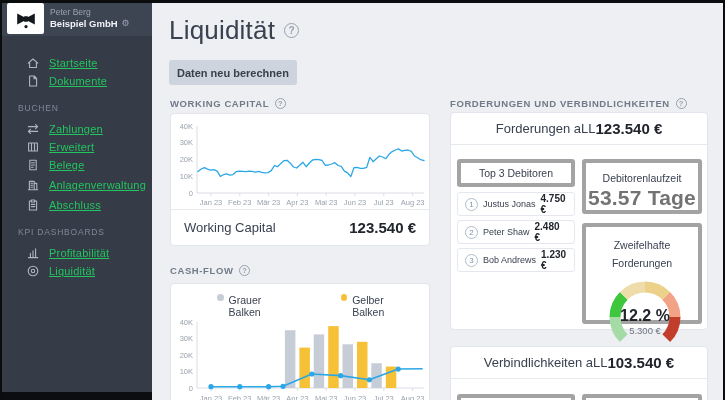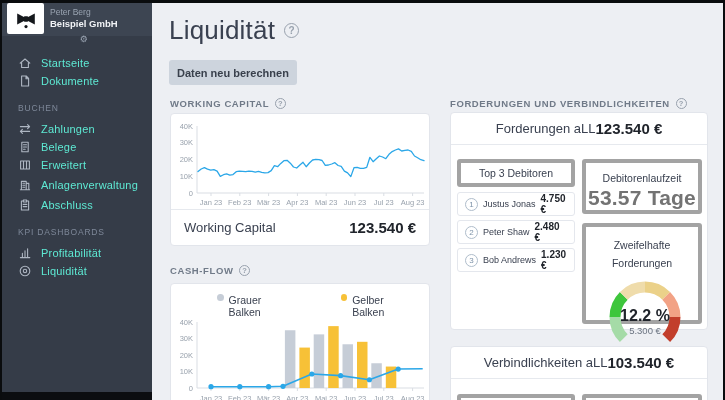--- a/index.html
+++ b/index.html
@@ -6,25 +6,25 @@
   html,body { width:725px; height:400px; overflow:hidden; }
   body { background:#0a0c0e; font-family:"Liberation Sans", sans-serif; }
   .app { position:absolute; left:2px; top:3px; right:2px; bottom:0; background:#EDEFF3; overflow:hidden; }
 
   
   .sidebar { position:absolute; left:0; top:0; bottom:0; width:150px; background:#353C48; overflow:hidden; }
   .sb-header { position:relative; height:33px; background:#3D4552; }
   .logo-box { position:absolute; left:5px; top:0; width:37px; height:31px; background:#ffffff; border-radius:2px; display:flex; align-items:center; justify-content:center; }
   .user-block { position:absolute; left:48px; top:4px; line-height:1.25; }
   .user-name { font-size:8.5px; color:#9AA4B2; }
-  .company-row { display:flex; align-items:center; gap:4px;flex-direction:column; }
+  .company-row { display:flex; align-items:center; gap:4px; }
   .company-name { font-size:9.5px; font-weight:bold; color:#F1F3F6; }
   .gear { font-size:9px; color:#9AA4B2; cursor:pointer; }
   .nav { margin-top:18px; }
-  .nav-item { display:flex; align-items:center; height:18px; padding-left:16px; color:#5eead4; cursor:pointer; }
+  .nav-item { display:flex; align-items:center; height:18px; padding-left:24px; color:#22c55e; cursor:pointer;text-decoration:underline; }
   .nav-item .nav-icon { width:14px; height:14px; margin-right:9px; color:#AEB6C2; flex:0 0 14px; }
   .nav-icon svg { display:block; width:14px; height:14px; }
   .nav-label { font-size:11px; letter-spacing:0.2px; }
   .nav-section { height:16px; margin-top:10px; margin-bottom:4px; padding-left:16px; font-size:8.5px; letter-spacing:0.8px; color:#7E8899; display:flex; align-items:center; }
   .nav-item.spaced { margin-top:2px; }
   .sb-footer { position:absolute; left:0; right:0; bottom:0; height:8px; background:#0b0d10; }
 
   
   .main { position:absolute; left:150px; top:0; right:0; bottom:0; overflow:hidden; }
   .page-title-row { position:absolute; left:17px; top:12px; display:flex; align-items:center; gap:9px; }
@@ -121,32 +121,32 @@
           <span class="nav-icon">
             <svg viewBox="0 0 14 14" fill="none" stroke="currentColor" stroke-width="1.1" stroke-linecap="round" stroke-linejoin="round">
               <path d="M2.4 4.6 H11.6 M9.6 2.6 L11.6 4.6 L9.6 6.6 M11.6 9.4 H2.4 M4.4 7.4 L2.4 9.4 L4.4 11.4"></path>
             </svg>
           </span>
           <span class="nav-label">Zahlungen</span>
         </div>
         <div class="nav-item">
           <span class="nav-icon">
             <svg viewBox="0 0 14 14" fill="none" stroke="currentColor" stroke-width="1.1" stroke-linecap="round" stroke-linejoin="round">
+              <path d="M2.6 3 H11.4 V11 H2.6 Z M5.5 3 V11 M8.5 3 V11"></path>
+            </svg>
+          </span>
+          <span class="nav-label">Erweitert</span>
+        </div>
+        <div class="nav-item">
+          <span class="nav-icon">
+            <svg viewBox="0 0 14 14" fill="none" stroke="currentColor" stroke-width="1.1" stroke-linecap="round" stroke-linejoin="round">
               <path d="M3.8 2.2 H10.2 V11.8 H3.8 Z M5.5 4.8 H8.5 M5.5 7 H8.5 M5.5 9.2 H7.2"></path>
             </svg>
           </span>
           <span class="nav-label">Belege</span>
-        </div>
-        <div class="nav-item">
-          <span class="nav-icon">
-            <svg viewBox="0 0 14 14" fill="none" stroke="currentColor" stroke-width="1.1" stroke-linecap="round" stroke-linejoin="round">
-              <path d="M2.6 3 H11.4 V11 H2.6 Z M5.5 3 V11 M8.5 3 V11"></path>
-            </svg>
-          </span>
-          <span class="nav-label">Erweitert</span>
         </div>
         <div class="nav-item spaced">
           <span class="nav-icon">
             <svg viewBox="0 0 14 14" fill="none" stroke="currentColor" stroke-width="1.1" stroke-linecap="round" stroke-linejoin="round">
               <path d="M2.4 11.8 H11.6 M3.4 11.8 V3.4 H8.2 V11.8 M8.2 5.4 H10.8 V11.8 M4.9 5.2 H6.7 M4.9 7.2 H6.7 M4.9 9.2 H6.7"></path>
             </svg>
           </span>
           <span class="nav-label">Anlagenverwaltung</span>
         </div>
         <div class="nav-item spaced">

